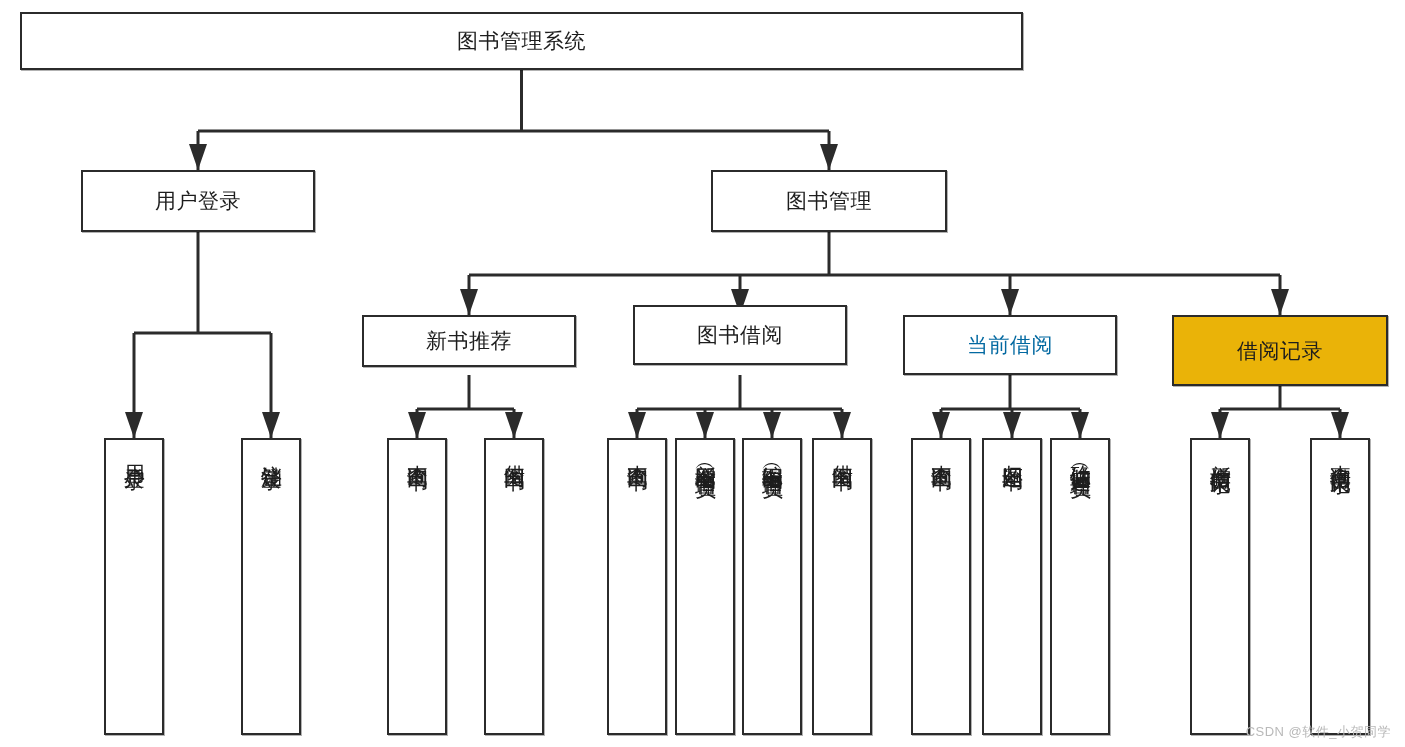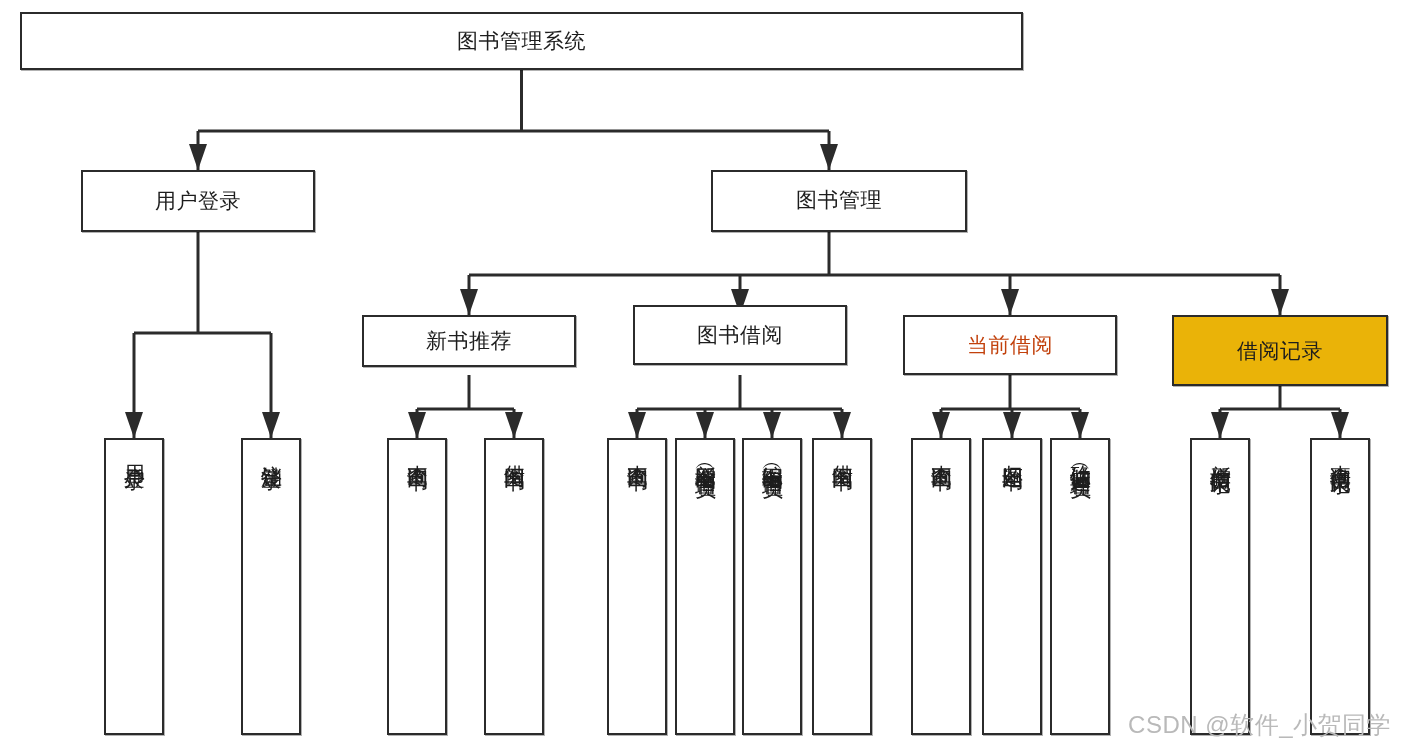--- a/index.html
+++ b/index.html
@@ -56,21 +56,21 @@
     left: 0;
     top: 0;
     width: 1405px;
     height: 747px;
     pointer-events: none;
   }
   .watermark {
     position: absolute;
     right: 14px;
     bottom: 6px;
-    font-size: 24px;
+    font-size: 13px;
     color: #b9b9b9;
     white-space: nowrap;
     user-select: none;
     letter-spacing: 0.5px;
     margin-left: 23px;
   }
 </style>
 </head>
 <body>
 
@@ -129,31 +129,31 @@
       <line x1="1340" y1="409" x2="1340" y2="438" stroke="#2b2b2b" stroke-width="3"></line>
       <polygon points="1331,412 1349,412 1340,438" fill="#2b2b2b"></polygon>
     </svg>
   <div id="node-layer">
       <div class="node" style="left: 20px; top: 12px; width: 1003px; height: 58px; border-color: rgb(43, 43, 43); background: rgb(255, 255, 255);">
         <div class="node-label" style="color: rgb(29, 29, 29);">图书管理系统</div>
       </div>
       <div class="node" style="left: 81px; top: 170px; width: 234px; height: 62px; border-color: rgb(43, 43, 43); background: rgb(255, 255, 255);">
         <div class="node-label" style="color: rgb(29, 29, 29);">用户登录</div>
       </div>
-      <div class="node" style="left: 711px; top: 170px; width: 256px; height: 62px; border-color: rgb(43, 43, 43); background: rgb(255, 255, 255); font-family: Liberation Serif, serif;">
+      <div class="node" style="left: 711px; top: 170px; width: 236px; height: 62px; border-color: rgb(43, 43, 43); background: rgb(255, 255, 255);">
         <div class="node-label" style="color: rgb(29, 29, 29);">图书管理</div>
       </div>
       <div class="node" style="left: 362px; top: 315px; width: 214px; height: 52px; border-color: rgb(43, 43, 43); background: rgb(255, 255, 255);">
         <div class="node-label" style="color: rgb(29, 29, 29);">新书推荐</div>
       </div>
       <div class="node" style="left: 633px; top: 305px; width: 214px; height: 60px; border-color: rgb(43, 43, 43); background: rgb(255, 255, 255);">
         <div class="node-label" style="color: rgb(29, 29, 29);">图书借阅</div>
       </div>
       <div class="node" style="left: 903px; top: 315px; width: 214px; height: 60px; border-color: rgb(43, 43, 43); background: rgb(255, 255, 255);">
-        <div class="node-label" style="color: #c2410c;">当前借阅</div>
+        <div class="node-label" style="color: #0369a1;">当前借阅</div>
       </div>
       <div class="node" style="left: 1172px; top: 315px; width: 216px; height: 71px; border-color: rgb(43, 43, 43); background: #eab308; align-items: center;">
         <div class="node-label" style="color: rgb(29, 29, 29);">借阅记录</div>
       </div>
       <div class="node vertical" style="left: 104px; top: 438px; width: 60px; height: 297px; border-color: rgb(43, 43, 43); background: rgb(255, 255, 255);">
         <div class="node-label" style="color: rgb(29, 29, 29);">用户登录</div>
       </div>
       <div class="node vertical" style="left: 241px; top: 438px; width: 60px; height: 297px; border-color: rgb(43, 43, 43); background: rgb(255, 255, 255);">
         <div class="node-label" style="color: rgb(29, 29, 29);">注销登录</div>
       </div>

